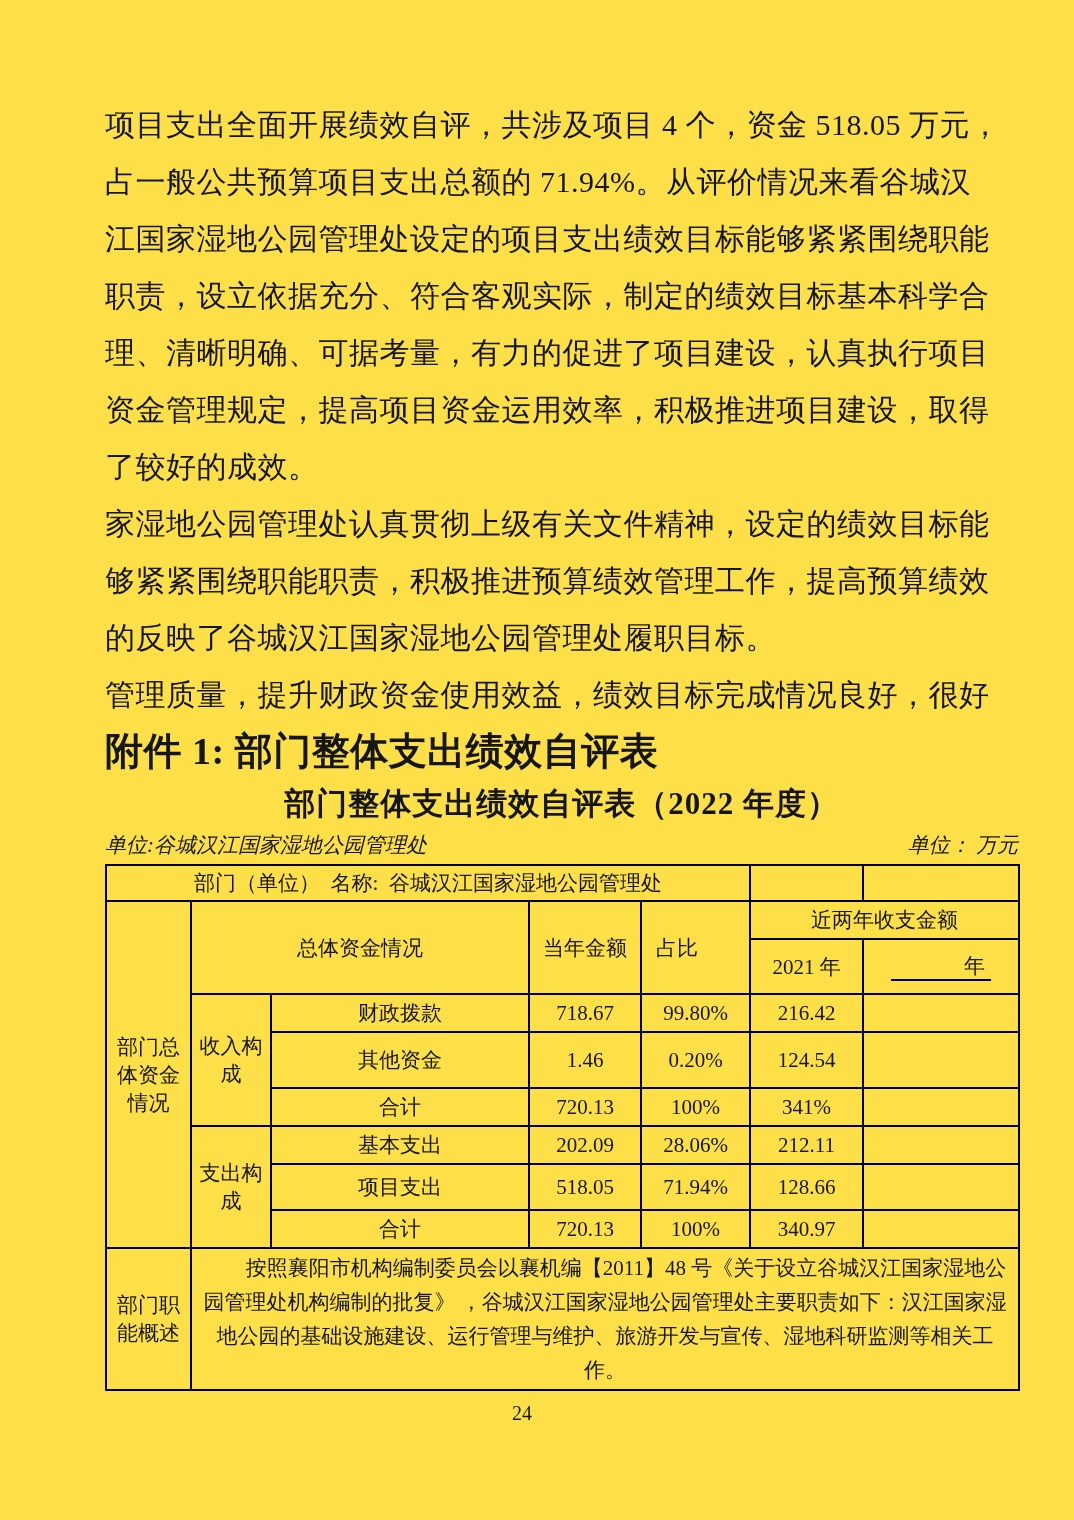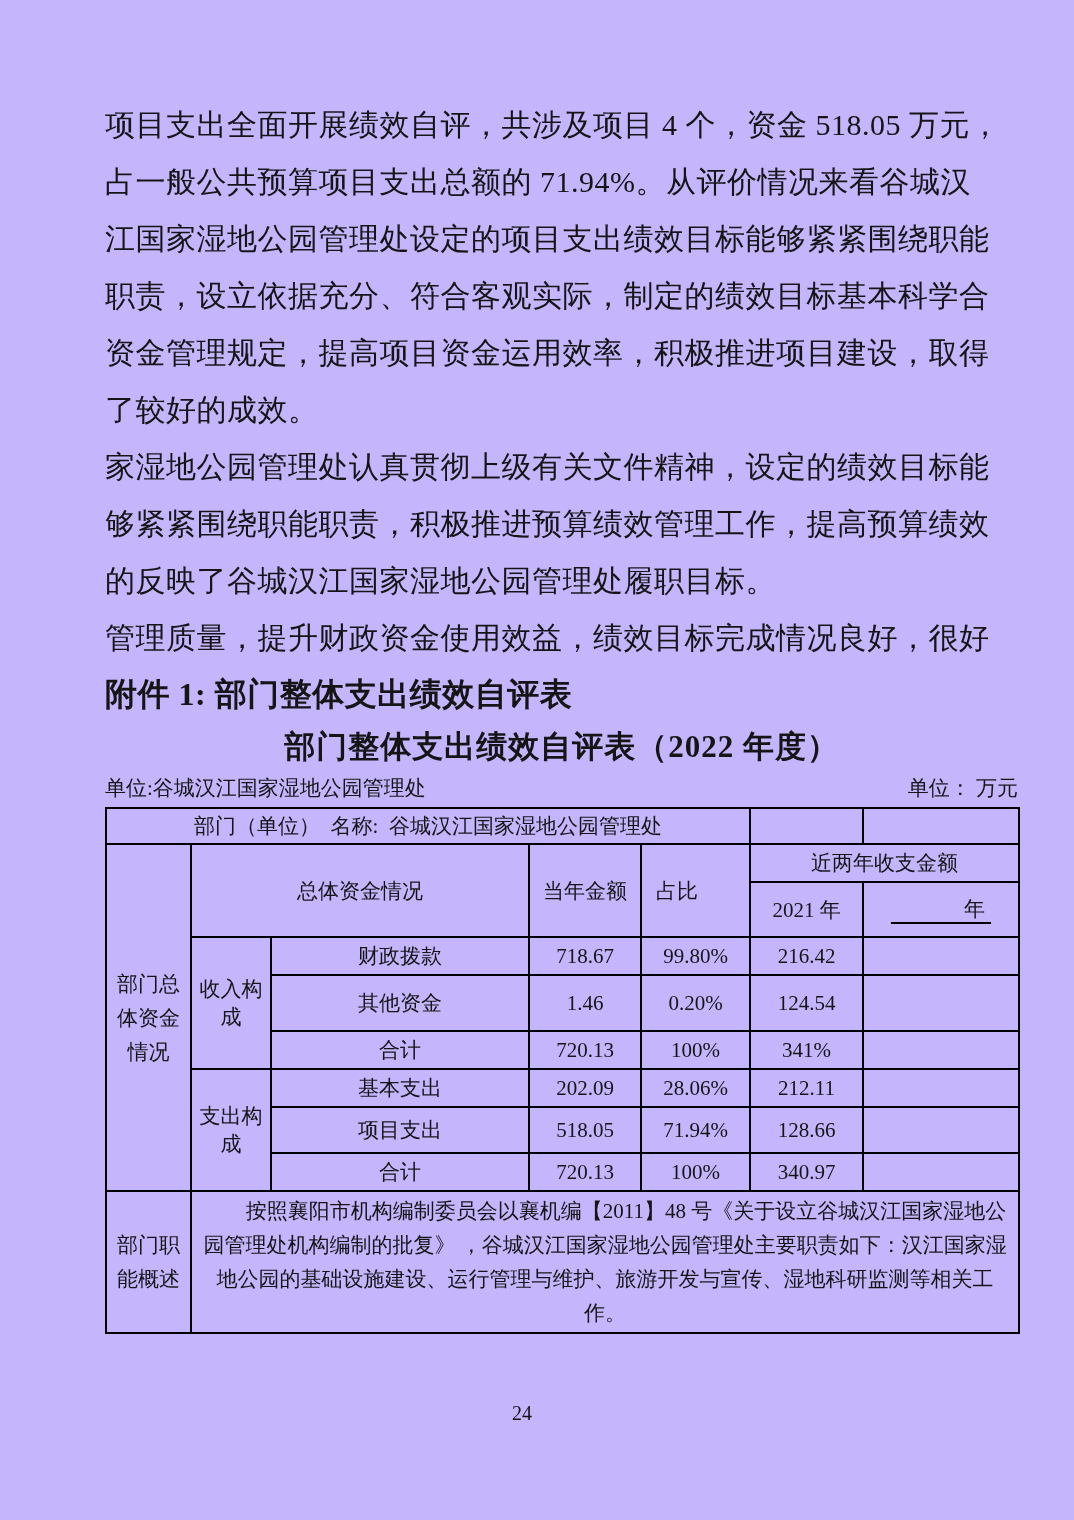--- a/index.html
+++ b/index.html
@@ -1,21 +1,21 @@
 <!DOCTYPE html>
 <html><head>
 <meta charset="utf-8">
 <style>
   * { margin: 0; padding: 0; box-sizing: border-box; }
   html, body { background: #ffffff; }
   .page {
     position: relative;
     width: 1074px;
     height: 1520px;
-    background: #c4b5fd;
+    background: #fde047;
     color: #151515;
     font-family: "Liberation Serif", "DejaVu Serif", serif;
     overflow: hidden;
   }
   .content {
     position: absolute;
     top: 96px;
     left: 105px;
     width: 915px;
   }
@@ -26,21 +26,21 @@
     height: 57px;
     line-height: 57px;
     letter-spacing: 0.5px;
     text-align: justify;
     text-align-last: justify;
     white-space: nowrap;
   }
   .bl.lastline { text-align-last: left; }
   .bl.indent { text-indent: 62px; }
   .attach-line {
-    font-size: 32px;
+    font-size: 38px;
     height: 57px;
     line-height: 57px;
     font-weight: 600;
     letter-spacing: 0.5px;
   }
   
   .table-title {
     width: 913px;
     height: 48px;
     line-height: 48px;
@@ -50,41 +50,42 @@
     letter-spacing: 1px;
   }
   .unit-row {
     width: 913px;
     height: 36px;
     display: flex;
     justify-content: space-between;
     align-items: flex-end;
     font-size: 21px;
     padding-bottom: 5px;
+    font-style: italic;
   }
   
   table.selfeval {
     width: 913px;
     border-collapse: collapse;
     table-layout: fixed;
     font-size: 21px;
     color: #151515;
   }
   table.selfeval td {
     border: 2px solid #000;
     text-align: center;
     vertical-align: middle;
     padding: 2px 5px;
     overflow: hidden;
   }
   td.cell-left { text-align: left; padding-left: 12px; white-space: pre-wrap; }
   td.cell-num { text-align: left; padding-left: 16px; }
   td.overall-hd { vertical-align: top; padding-top: 6px; }
   td.group-hd { line-height: 28px; }
-  td.rowhead { line-height: 34px; border-radius: 17px; }
+  td.rowhead { line-height: 28px; border-radius: 17px; }
   td.duty-body {
     text-align: left;
     vertical-align: top;
     padding: 8px 12px 0 14px;
     line-height: 34px;
     font-size: 21px;
     text-indent: 42px;
     white-space: pre-wrap;
     border-radius: 32px;
   }
@@ -110,20 +111,21 @@
 <body>
 
 <div class="page">
   <div class="content">
 
     <div class="body-block">
       <div class="bl">项目支出全面开展绩效自评，共涉及项目 4 个，资金 518.05 万元，</div>
       <div class="bl">占一般公共预算项目支出总额的 71.94%。从评价情况来看谷城汉</div>
       <div class="bl">江国家湿地公园管理处设定的项目支出绩效目标能够紧紧围绕职能</div>
       <div class="bl">职责，设立依据充分、符合客观实际，制定的绩效目标基本科学合</div>
+      <div class="bl">理、清晰明确、可据考量，有力的促进了项目建设，认真执行项目</div>
       <div class="bl">资金管理规定，提高项目资金运用效率，积极推进项目建设，取得</div>
       <div class="bl lastline">了较好的成效。</div>
 
       <div class="bl">家湿地公园管理处认真贯彻上级有关文件精神，设定的绩效目标能</div>
       <div class="bl">够紧紧围绕职能职责，积极推进预算绩效管理工作，提高预算绩效</div>
       <div class="bl lastline">的反映了谷城汉江国家湿地公园管理处履职目标。</div>
       <div class="bl">管理质量，提升财政资金使用效益，绩效目标完成情况良好，很好</div>
 
       <div class="attach-line">附件 1: 部门整体支出绩效自评表</div>
     </div>

